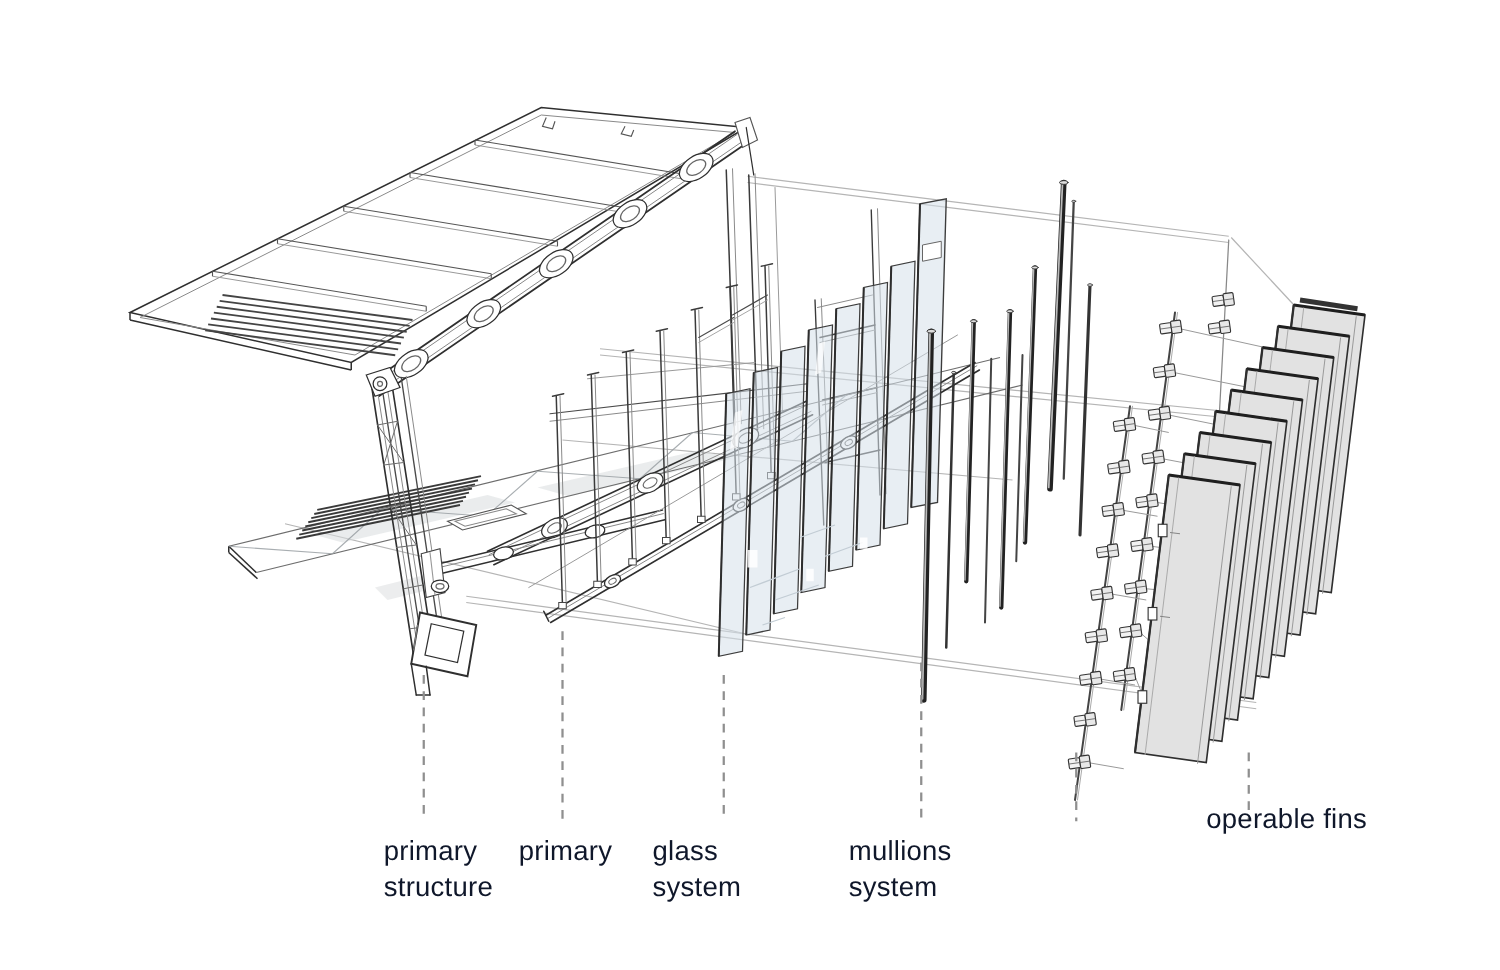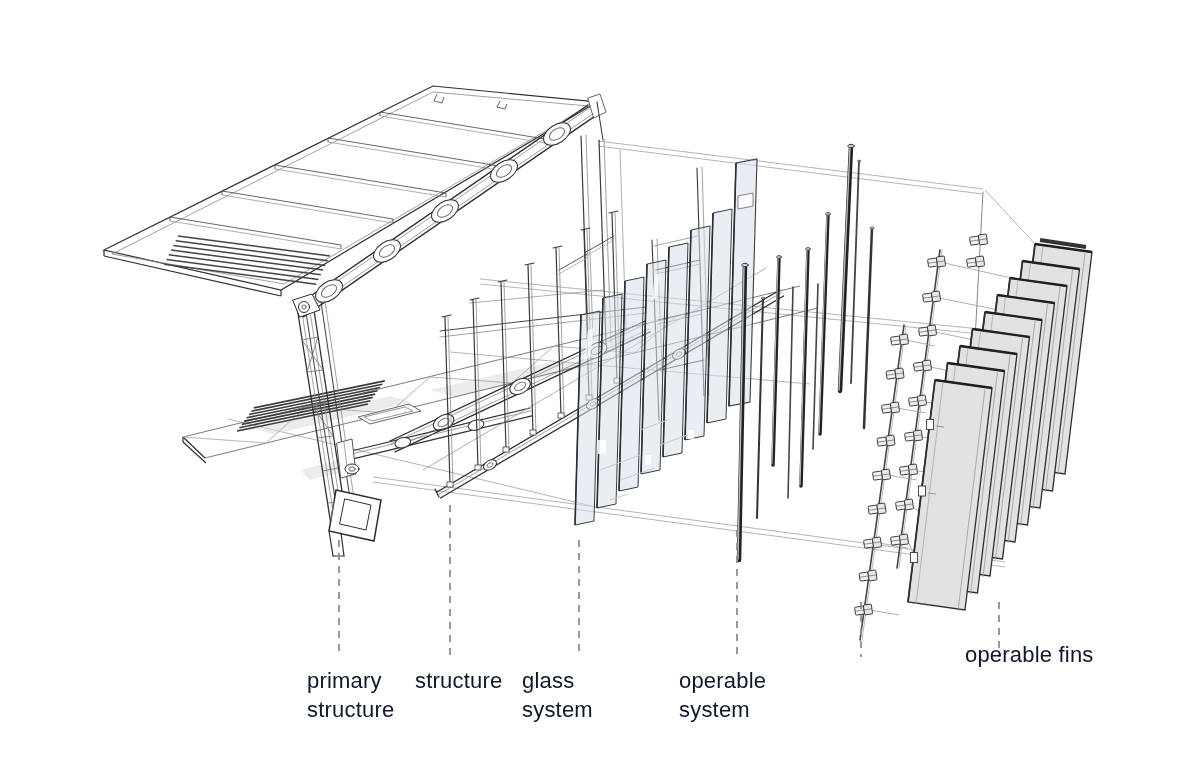--- a/index.html
+++ b/index.html
@@ -441,17 +441,17 @@
     <line x1="339" y1="540" x2="339" y2="657"></line>
     <line x1="450" y1="505" x2="450" y2="657"></line>
     <line x1="579" y1="540" x2="579" y2="657"></line>
     <line x1="737" y1="530" x2="737" y2="657"></line>
     <line x1="861" y1="602" x2="861" y2="657"></line>
     <line x1="999" y1="602" x2="999" y2="657"></line>
   </g>
 </svg>
 
   <div class="lbl" style="left:307px;top:666px;width:86px">primary structure</div>
-  <div class="lbl" style="left:415px;top:666px;width:92px">structure</div>
+  <div class="lbl" style="left:415px;top:666px;width:92px">primary</div>
   <div class="lbl" style="left:522px;top:666px;width:120px">glass system</div>
-  <div class="lbl" style="left:679px;top:666px;width:96px">operable system</div>
+  <div class="lbl" style="left:679px;top:666px;width:96px">mullions system</div>
   <div class="lbl" style="left:965px;top:640px;width:130px">operable fins</div>
 </div>
 
 </body></html>

